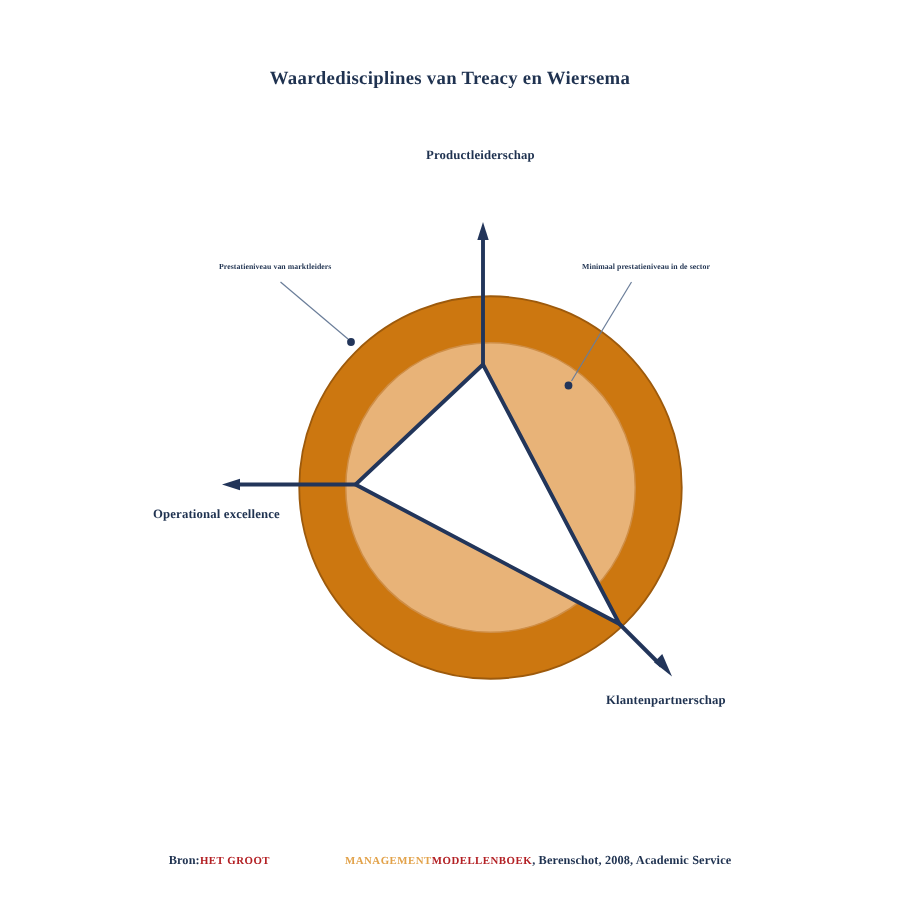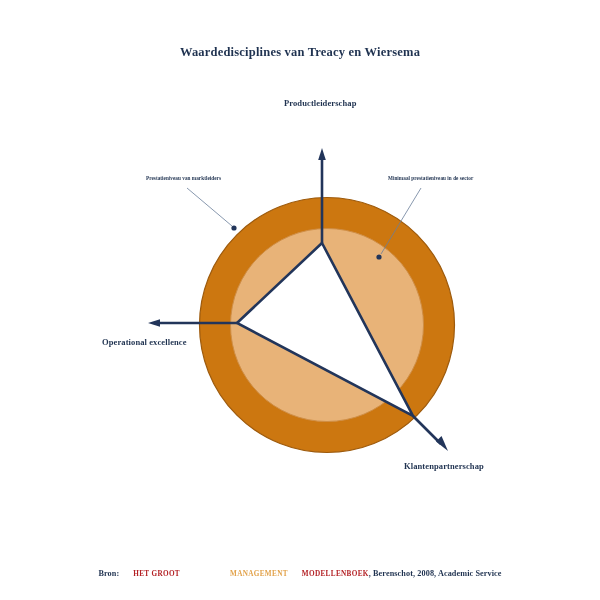--- a/index.html
+++ b/index.html
@@ -84,21 +84,21 @@
     text-align: center;
     font-size: 8.2px;
     font-weight: bold;
     color: #1f3250;
     letter-spacing: 0.1px;
   }
   .source .sc {
     font-size: 7.2px;
     letter-spacing: 0.35px;
   }
-  .src-red { color: #b32024; padding-left: 14px; }
+  .src-red { color: #b32024; }
   .src-orange { color: #e2a24a; margin-left: 48px; }
 </style>
 </head>
 <body>
 
 <div id="page">
 
   <div class="title">Waardedisciplines van Treacy en Wiersema</div>
 
   <svg class="diagram" viewBox="0 0 600 600">

